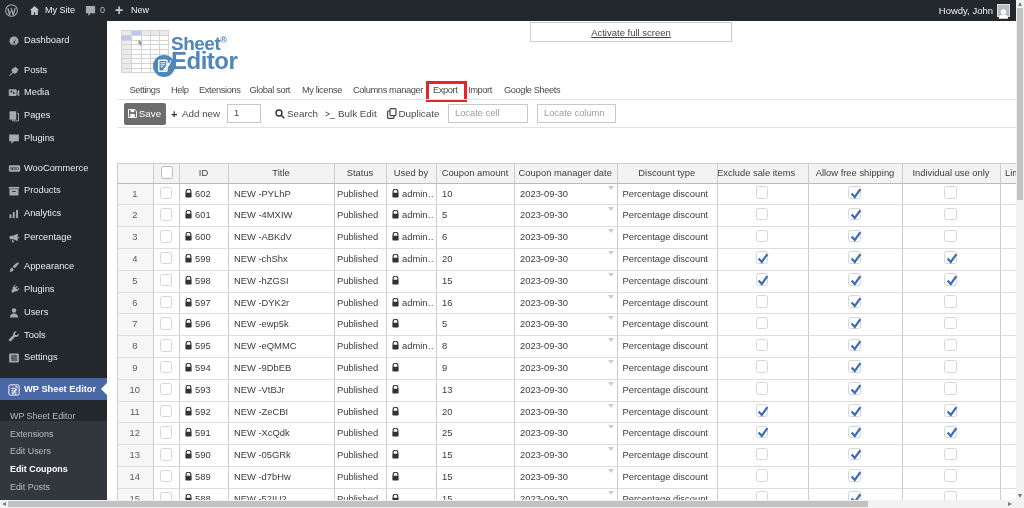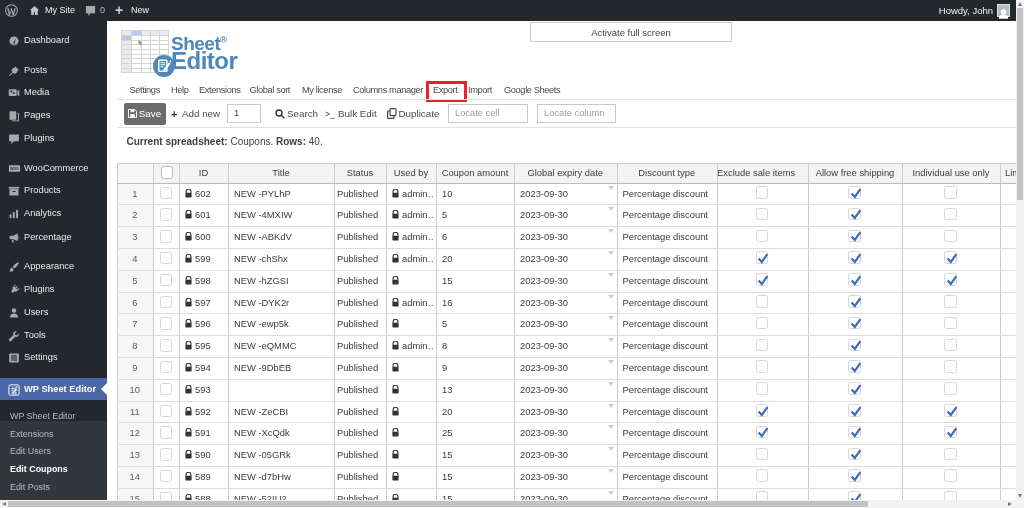--- a/index.html
+++ b/index.html
@@ -203,21 +203,21 @@
 <div class="abs" style="left:64px;top:10px;color:#4e87b8;font-weight:bold;font-size:19px;line-height:19px;letter-spacing:-0.5px">Sheet<span style="font-size:9px;vertical-align:7px">®</span></div>
 <div class="abs" style="left:64px;top:28px;color:#4e87b8;font-weight:bold;font-size:24px;line-height:24px;letter-spacing:-0.5px">Editor</div>
 <svg class="abs" style="left:46px;top:33.5px" width="22" height="22" viewBox="0 0 22 22">
       <circle cx="11" cy="11" r="11" fill="#4e87b8"></circle>
       <rect x="5.8" y="5.2" width="8.2" height="11" rx="0.8" fill="none" stroke="#fff" stroke-width="1.4"></rect>
       <path d="M7.6 7.8h4.6M7.6 9.8h4.6M7.6 11.8h2.6" stroke="#fff" stroke-width="1"></path>
       <path d="M10.2 14.6l5.8-7.4 1.7 1.3-5.8 7.4z" fill="#fff"></path>
       <path d="M9.9 15.3l-.6 2 2-.7z" fill="#fff"></path>
       <path d="M16.4 6.6l1 .8.7-.9a0.7 0.7 0 00-.1-1 0.7 0.7 0 00-1 .1z" fill="#fff"></path>
     </svg>
-<div class="abs" style="left:423px;top:1px;width:202px;height:20px;border:1px solid #ccc;text-align:center;line-height:19px;font-size:9.5px;color:#3c434a"><span style="">Activate full screen</span></div>
+<div class="abs" style="left:423px;top:1px;width:202px;height:20px;border:1px solid #ccc;text-align:center;line-height:19px;font-size:9.5px;color:#3c434a"><span style="text-decoration:underline">Activate full screen</span></div>
 <span class="tab" style="left:22.5px">Settings</span>
 <span class="tab" style="left:64px">Help</span>
 <span class="tab" style="left:92px">Extensions</span>
 <span class="tab" style="left:142.5px">Global sort</span>
 <span class="tab" style="left:195px">My license</span>
 <span class="tab" style="left:246px">Columns manager</span>
 <span class="tab" style="left:326px">Export</span>
 <span class="tab" style="left:361px">Import</span>
 <span class="tab" style="left:397px">Google Sheets</span>
 <div id="redbox" style="left:319px"></div>
@@ -238,30 +238,29 @@
 <span class="tbtn" style="left:218px;font-size:8.5px;color:#333">&gt;_</span>
 <span class="tbtn" style="left:231px">Bulk Edit</span>
 <svg class="abs" style="left:280px;top:87px" width="10" height="11" viewBox="0 0 10 11">
       <rect x="3" y="0.6" width="6" height="7" rx="1" fill="none" stroke="#444" stroke-width="1.2"></rect>
       <path d="M3 3H1.6a1 1 0 00-1 1v5.4a1 1 0 001 1H6a1 1 0 001-1V7.6" fill="none" stroke="#444" stroke-width="1.2"></path>
     </svg>
 <span class="tbtn" style="left:291.5px">Duplicate</span>
 <span class="tin" style="left:341px;top:83px;width:80px;height:19px">Locate cell</span>
 <span class="tin" style="left:430px;top:83px;width:79px;height:19px">Locate column</span>
 <div class="line" style="left:10px;top:105.5px;width:899px"></div>
-<div class="abs" style="left:19.5px;top:115px;font-size:10px;color:#3c434a"><b>Current spreadsheet:</b> Coupons. <b>Rows:</b> 40.</div>
 <div class="abs" style="left:10px;top:142.0px;width:899px;height:345.0px;overflow:hidden" id="tbl">
 <div class="abs" style="left:0;top:0;width:899px;height:19.5px;background:#f3f3f3"></div>
 <div class="abs" style="left:0;top:0;width:35.5px;height:400px;background:#f6f6f6"></div>
 <div class="cell" style="left:62px;top:0;width:49px;height:19.5px;line-height:19.5px;text-align:center;color:#3d3d3d">ID</div>
 <div class="cell" style="left:111px;top:0;width:106px;height:19.5px;line-height:19.5px;text-align:center;color:#3d3d3d">Title</div>
 <div class="cell" style="left:217px;top:0;width:52px;height:35px;line-height:19.5px;text-align:center;color:#3d3d3d">Status</div>
 <div class="cell" style="left:269px;top:0;width:50px;height:19.5px;line-height:19.5px;text-align:center;color:#3d3d3d">Used by</div>
 <div class="cell" style="left:319px;top:0;width:78px;height:19.5px;line-height:19.5px;text-align:center;color:#3d3d3d">Coupon amount</div>
-<div class="cell" style="left:397px;top:0;width:102.5px;height:19.5px;line-height:19.5px;text-align:center;color:#3d3d3d">Global expiry date</div>
+<div class="cell" style="left:397px;top:0;width:102.5px;height:19.5px;line-height:19.5px;text-align:center;color:#3d3d3d">Coupon manager date</div>
 <div class="cell" style="left:499.5px;top:0;width:100.5px;height:19.5px;line-height:19.5px;text-align:center;color:#3d3d3d">Discount type</div>
 <div class="cell" style="left:600px;top:0;width:91px;height:19.5px;line-height:19.5px;text-align:left;color:#3d3d3d">Exclude sale items</div>
 <div class="cell" style="left:691px;top:0;width:94px;height:19.5px;line-height:19.5px;text-align:center;color:#3d3d3d">Allow free shipping</div>
 <div class="cell" style="left:785px;top:0;width:98px;height:19.5px;line-height:19.5px;text-align:center;color:#3d3d3d">Individual use only</div>
 <div class="cell" style="left:888px;top:0;width:11px;height:19.5px;line-height:19.5px;color:#3d3d3d">Limit u</div>
 <div class="cbw" style="left:43.5px;top:3px"><span class="cbx" style="border-color:#b8babd"></span></div>
 <div class="abs" style="left:0;top:19.5px;width:899px;height:21.8px">
 <div class="cell" style="left:0;top:0;width:35.5px;height:21.8px;line-height:21.8px;text-align:center;color:#5a5a5a">1</div>
 <div class="cbw" style="left:42.5px;top:4px"><span class="cbx"></span></div>
 <div class="cell" style="left:68px;top:0;height:21.8px;line-height:21.8px;width:45px"><svg class="lk" width="7" height="9" viewBox="0 0 7 9">
@@ -476,20 +475,21 @@
             </svg></span></div>
 <div class="cbw" style="left:827.0px;top:3.5px"><span class="cbx"></span></div>
 </div>
 <div class="abs" style="left:0;top:215.70000000000002px;width:899px;height:21.8px">
 <div class="cell" style="left:0;top:0;width:35.5px;height:21.8px;line-height:21.8px;text-align:center;color:#5a5a5a">10</div>
 <div class="cbw" style="left:42.5px;top:4px"><span class="cbx"></span></div>
 <div class="cell" style="left:68px;top:0;height:21.8px;line-height:21.8px;width:45px"><svg class="lk" width="7" height="9" viewBox="0 0 7 9">
             <path d="M1.1 4V2.6a2.4 2.4 0 014.8 0V4" fill="none" stroke="#333" stroke-width="1.1"></path>
             <rect x="0.4" y="3.8" width="6.2" height="4.6" rx="0.7" fill="#333"></rect>
           </svg>593</div>
+<div class="cell" style="left:117px;top:0;height:21.8px;line-height:21.8px;width:100px">NEW -VtBJr</div>
 <div class="cell" style="left:220px;top:0;height:21.8px;line-height:21.8px;width:48px">Published</div>
 <div class="cell" style="left:275px;top:0;height:21.8px;line-height:21.8px;width:42px"><svg class="lk" width="7" height="9" viewBox="0 0 7 9">
             <path d="M1.1 4V2.6a2.4 2.4 0 014.8 0V4" fill="none" stroke="#333" stroke-width="1.1"></path>
             <rect x="0.4" y="3.8" width="6.2" height="4.6" rx="0.7" fill="#333"></rect>
           </svg></div>
 <div class="cell" style="left:325px;top:0;height:21.8px;line-height:21.8px;width:70px">13</div>
 <div class="cell" style="left:403px;top:0;height:21.8px;line-height:21.8px;width:92px">2023-09-30</div>
 <span class="abs" style="left:490.5px;top:3px;width:0;height:0;border-left:3.5px solid transparent;border-right:3.5px solid transparent;border-top:4px solid #ccc"></span>
 <div class="cell" style="left:505.5px;top:0;height:21.8px;line-height:21.8px;width:95px">Percentage discount</div>
 <div class="cbw" style="left:638.5px;top:3.5px"><span class="cbx"></span></div>

